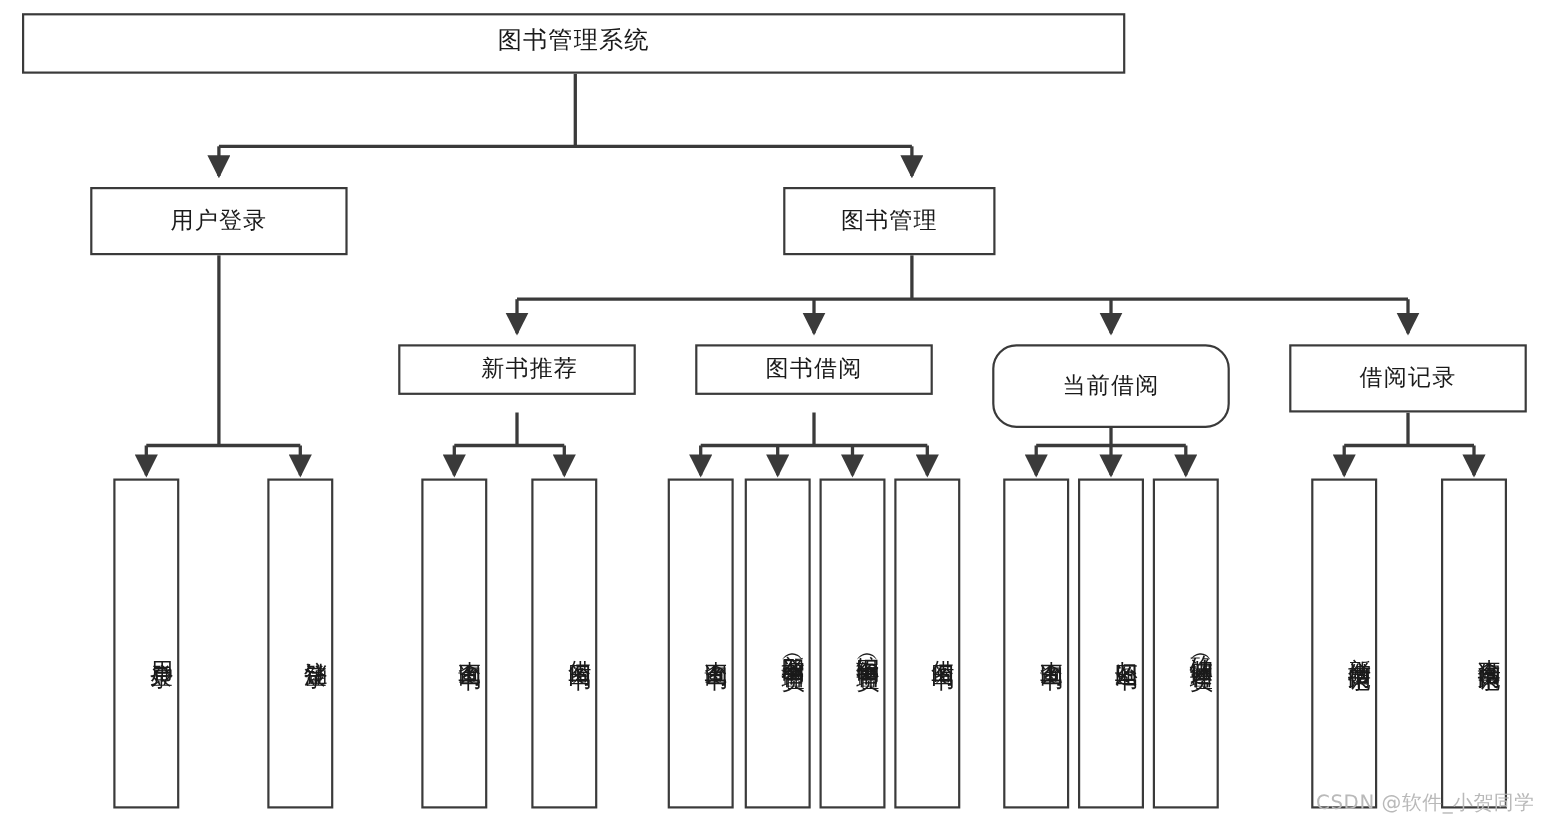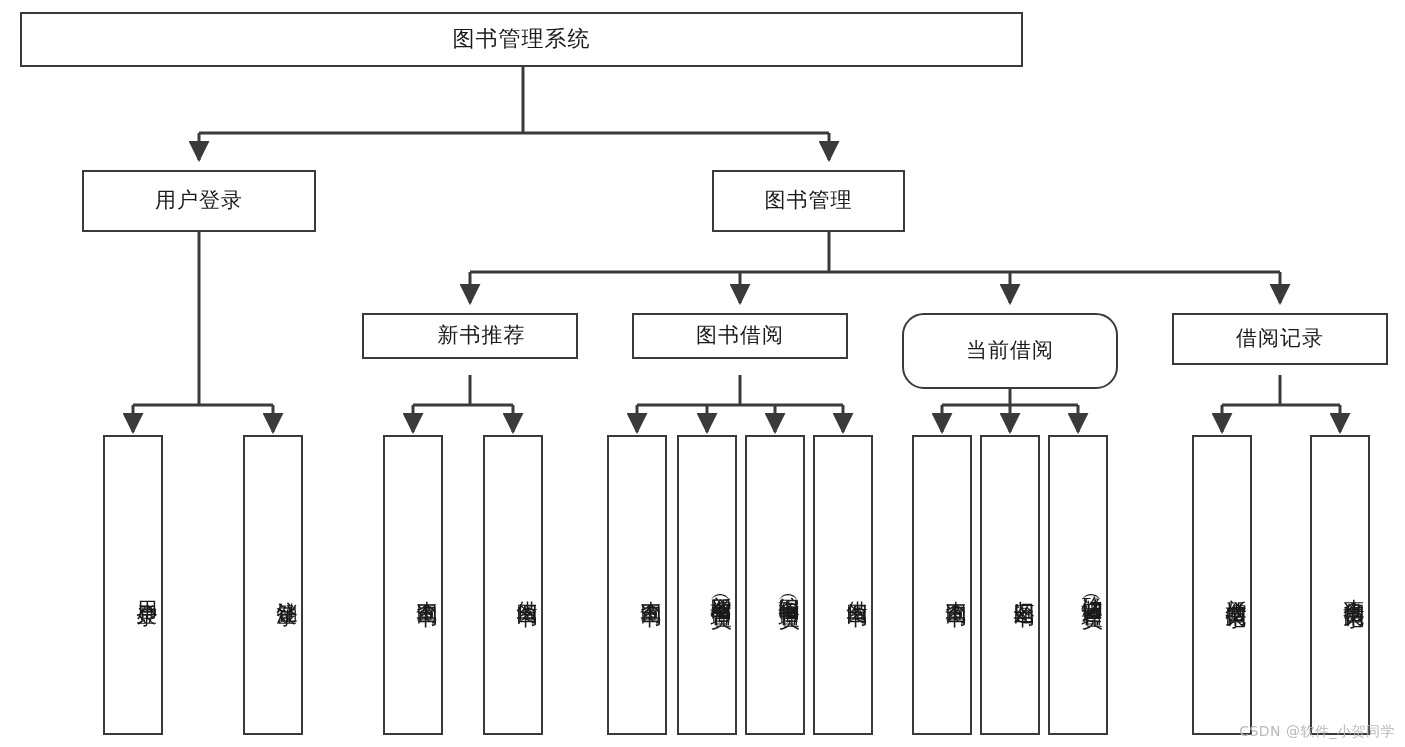--- a/index.html
+++ b/index.html
@@ -27,20 +27,21 @@
     justify-content: center;
     color: #1a1a1a;
   }
   .node.horiz {
     font-size: 21px;
     letter-spacing: 1px;
     line-height: 1.2;
   }
   .node.root {
     font-size: 22px;
+    font-family: Liberation Mono, monospace;
   }
   .node.leaf {
     writing-mode: vertical-rl;
     text-orientation: upright;
     font-size: 21px;
     letter-spacing: 2px;
     padding-top: 6px;
     align-items: flex-start;
     justify-content: center;
   }
@@ -55,21 +56,21 @@
     left: 0;
     top: 0;
     width: 1405px;
     height: 747px;
     pointer-events: none;
   }
   .watermark {
     position: absolute;
     right: 10px;
     bottom: 6px;
-    font-size: 14px;
+    font-size: 18px;
     color: #b9b9b9;
     letter-spacing: 0.5px;
     white-space: nowrap;
   }
 </style>
 </head>
 <body>
 
 <div id="canvas">
 
@@ -136,21 +137,21 @@
 
   <div class="node horiz" style="left:362px; top:313px; width:216px; height:46px;padding-left:23px;">
     <span>新书推荐</span>
   </div>
   <div class="node horiz" style="left:632px; top:313px; width:216px; height:46px;">
     <span>图书借阅</span>
   </div>
   <div class="node horiz" style="left:902px; top:313px; width:216px; height:76px;border-radius:22px;">
     <span>当前借阅</span>
   </div>
-  <div class="node horiz" style="left:1172px; top:313px; width:216px; height:52px;">
+  <div class="node horiz" style="left:1172px; top:313px; width:216px; height:62px;">
     <span>借阅记录</span>
   </div>
 
   <div class="node leaf" style="left:103px; top:435px; width:60px; height:300px;">
     <span>用户登录</span>
   </div>
   <div class="node leaf" style="left:243px; top:435px; width:60px; height:300px;">
     <span>注销登录</span>
   </div>
 

